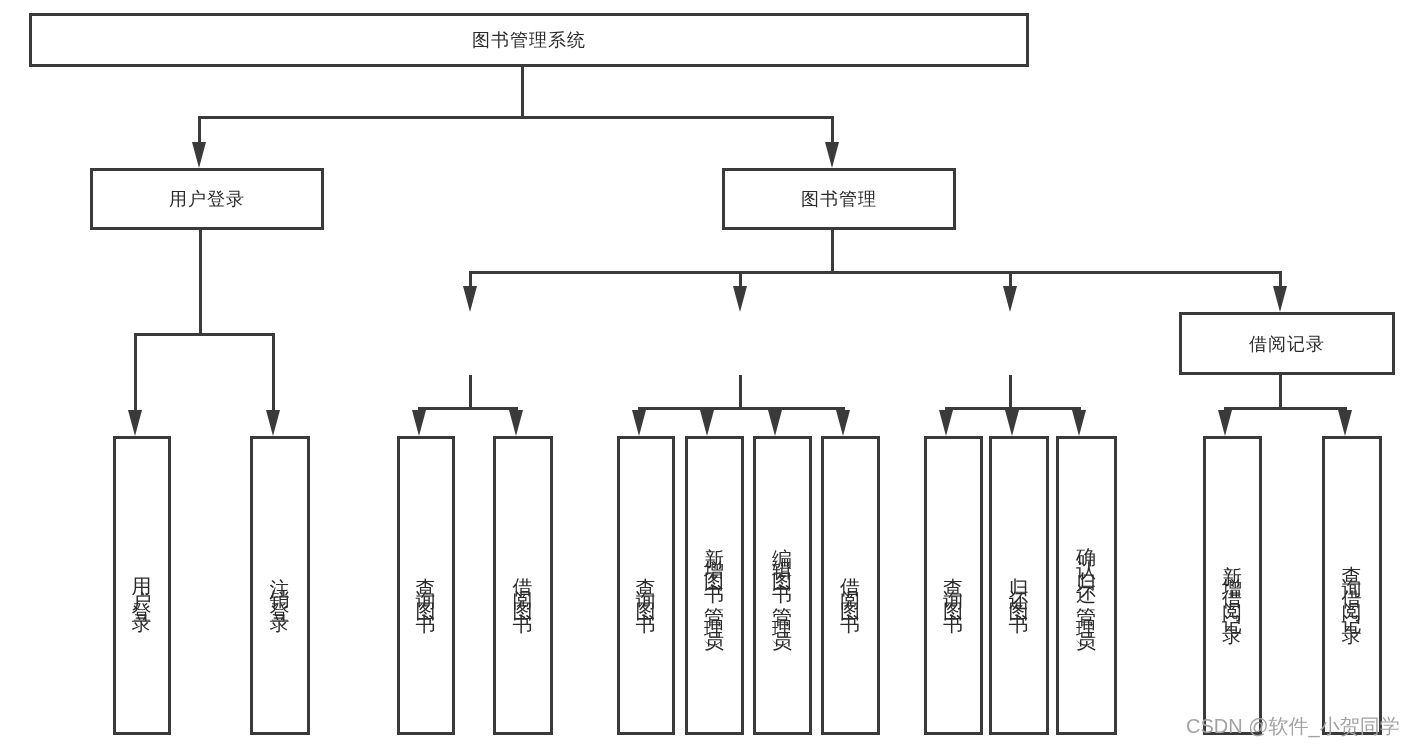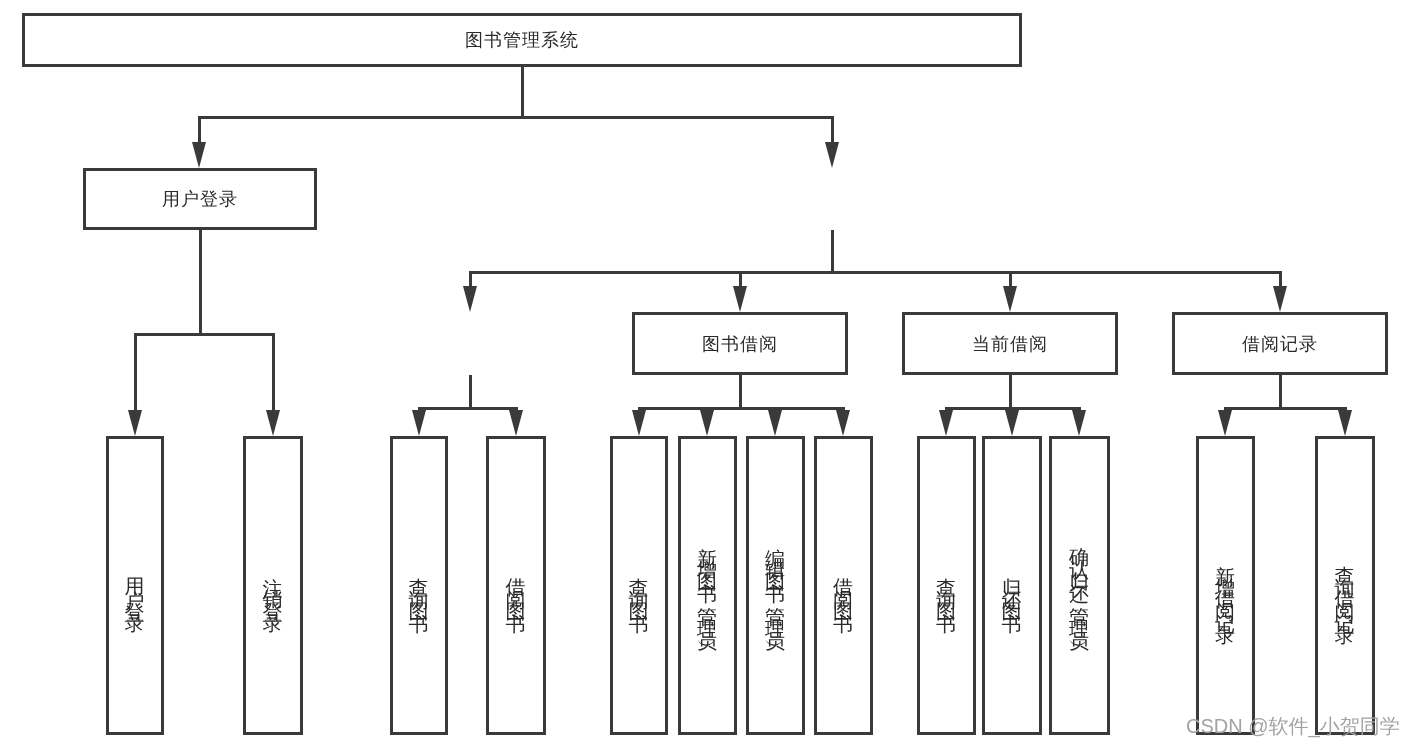--- a/index.html
+++ b/index.html
@@ -21,20 +21,21 @@
     overflow:hidden;
   }
   .box{
     position:absolute;
     border:3px solid var(--line);
     background:#fff;
     display:flex;
     align-items:center;
     justify-content:center;
     color:var(--ink);
+    margin-left:7px;
   }
   .hbox{
     font-size:18px;
     letter-spacing:1px;
     white-space:nowrap;
   }
   .leaf .vtext{
     writing-mode:vertical-rl;
     text-orientation:mixed;
     font-size:20px;
@@ -68,41 +69,40 @@
   <div class="box hbox" style="left:22px;top:13px;width:1000px;height:54px;">图书管理系统</div>
 
   <div class="vline" style="left:520.5px;top:67px;height:52px;"></div>
   <div class="hline" style="left:197.5px;top:116px;width:636px;"></div>
   <div class="vline" style="left:197.5px;top:116px;height:27px;"></div>
   <div class="arrow" style="left:192px;top:142px;"></div>
   <div class="vline" style="left:830.5px;top:116px;height:27px;"></div>
   <div class="arrow" style="left:825px;top:142px;"></div>
 
   <div class="box hbox" style="left:83px;top:168px;width:234px;height:62px;">用户登录</div>
+  <div class="box hbox" style="left:715px;top:168px;width:234px;height:62px;">图书管理</div>
 
   <div class="vline" style="left:198.5px;top:230px;height:106px;"></div>
   <div class="hline" style="left:133.5px;top:333px;width:141px;"></div>
   <div class="vline" style="left:133.5px;top:333px;height:77px;"></div>
   <div class="arrow" style="left:128px;top:410px;"></div>
   <div class="vline" style="left:271.5px;top:333px;height:77px;"></div>
   <div class="arrow" style="left:266px;top:410px;"></div>
 
   <div class="vline" style="left:830.5px;top:230px;height:44px;"></div>
   <div class="hline" style="left:468.5px;top:271px;width:813px;"></div>
   <div class="vline" style="left:468.5px;top:271px;height:16px;"></div>
   <div class="arrow" style="left:463px;top:286px;"></div>
   <div class="vline" style="left:738.5px;top:271px;height:16px;"></div>
   <div class="arrow" style="left:733px;top:286px;"></div>
   <div class="vline" style="left:1008.5px;top:271px;height:16px;"></div>
   <div class="arrow" style="left:1003px;top:286px;"></div>
   <div class="vline" style="left:1278.5px;top:271px;height:16px;"></div>
   <div class="arrow" style="left:1273px;top:286px;"></div>
 
-  <div class="box hbox" style="left:632px;top:312px;width:216px;height:63px;">图书借阅</div>
-  <div class="box hbox" style="left:902px;top:312px;width:216px;height:63px;">当前借阅</div>
   <div class="box hbox" style="left:1172px;top:312px;width:216px;height:63px;font-family:Liberation Serif, serif;">借阅记录</div>
 
   <div class="vline" style="left:468.5px;top:375px;height:35px;"></div>
   <div class="hline" style="left:417.5px;top:407px;width:100px;"></div>
   <div class="arrow" style="left:412px;top:410px;"></div>
   <div class="arrow" style="left:509px;top:410px;"></div>
 
   <div class="vline" style="left:738.5px;top:375px;height:35px;"></div>
   <div class="hline" style="left:637.5px;top:407px;width:207px;"></div>
   <div class="arrow" style="left:632px;top:410px;"></div>

